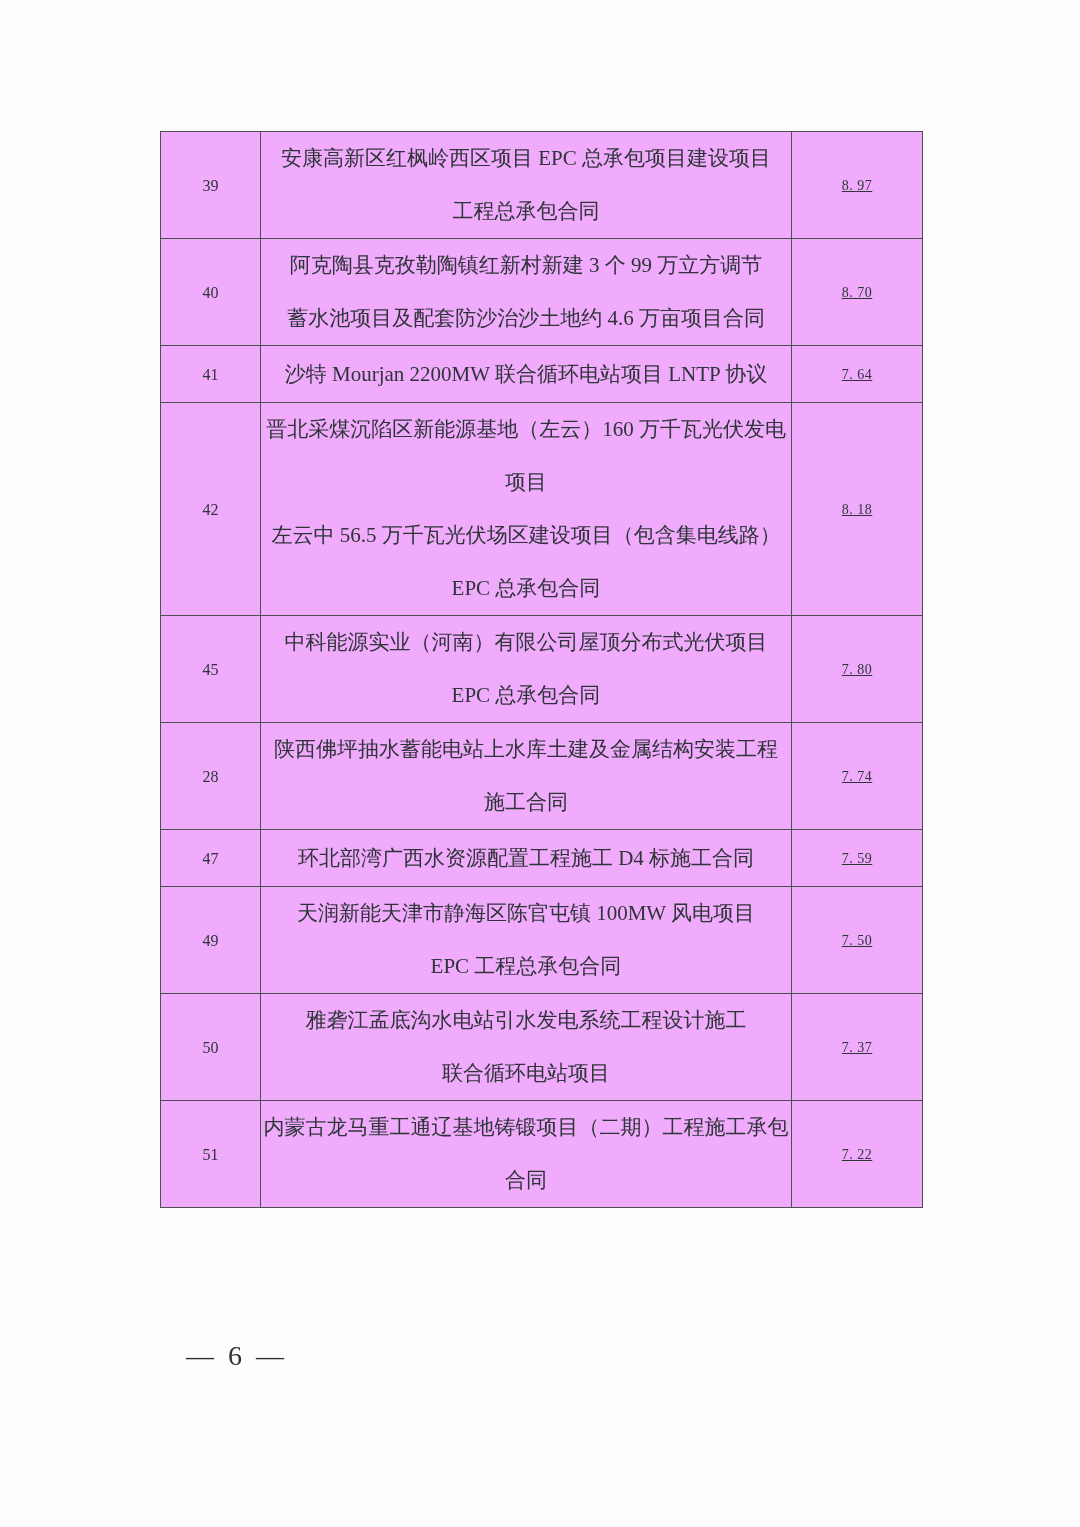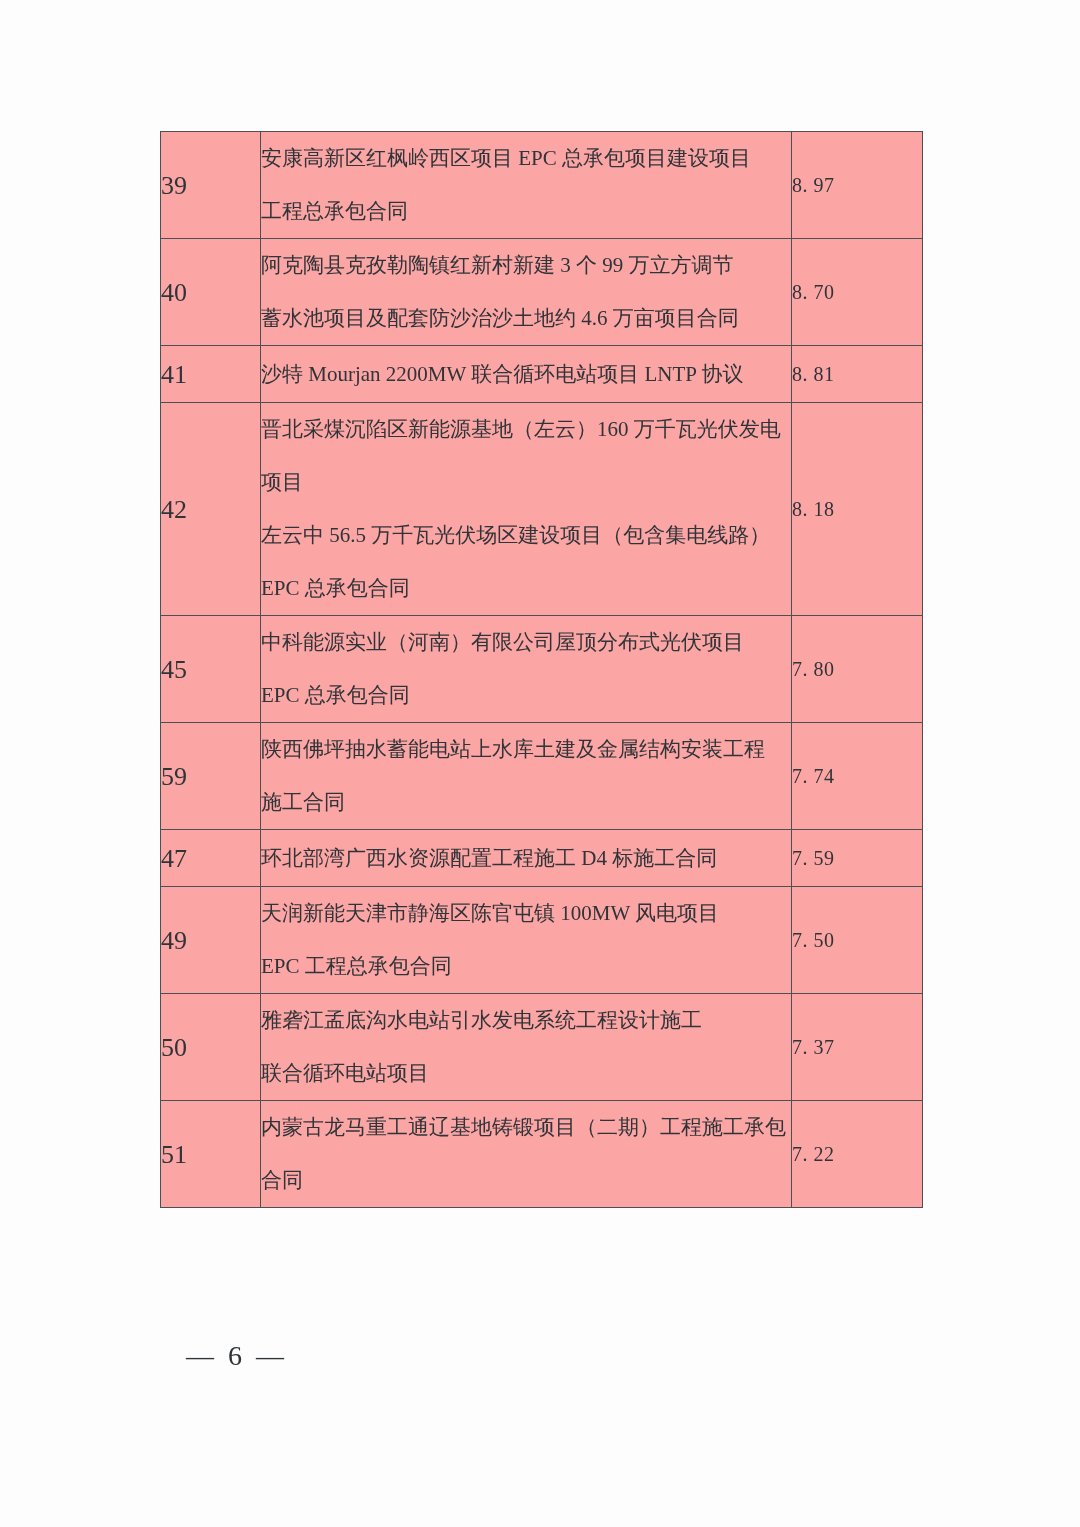--- a/index.html
+++ b/index.html
@@ -20,37 +20,38 @@
     position: absolute;
     left: 160px;
     top: 131px;
     width: 762px;
     border-collapse: collapse;
     table-layout: fixed;
   }
   .doc-table td {
     border: 1.5px solid #4d4f52;
     padding: 0;
-    text-align: left;
+    text-align: center;
     vertical-align: middle;
-    background: #fca5a5;
+    background: #f0abfc;
   }
   td.cell-no {
-    font-size: 26px;
+    font-size: 16px;
     line-height: 53px;
   }
   td.cell-name {
     font-size: 21px;
     line-height: 53px;
     white-space: pre-line;
   }
   td.cell-value {
-    font-size: 20px;
+    font-size: 14px;
     line-height: 53px;
     letter-spacing: 0.5px;
+    text-decoration: underline;
   }
   tr.h1 { height: 57px; }
   tr.h2 { height: 106px; }
   tr.h3 { height: 158px; }
   .page-footer {
     position: absolute;
     left: 186px;
     top: 1336px;
     font-size: 28px;
     line-height: 40px;
@@ -78,37 +79,37 @@
         </tr>
         <tr class="h2">
           <td class="cell-no">40</td>
           <td class="cell-name">阿克陶县克孜勒陶镇红新村新建 3 个 99 万立方调节
 蓄水池项目及配套防沙治沙土地约 4.6 万亩项目合同</td>
           <td class="cell-value">8. 70</td>
         </tr>
         <tr class="h1">
           <td class="cell-no">41</td>
           <td class="cell-name">沙特 Mourjan 2200MW 联合循环电站项目 LNTP 协议</td>
-          <td class="cell-value">8. 81</td>
+          <td class="cell-value">7. 64</td>
         </tr>
         <tr class="h3">
           <td class="cell-no">42</td>
           <td class="cell-name">晋北采煤沉陷区新能源基地（左云）160 万千瓦光伏发电项目
 左云中 56.5 万千瓦光伏场区建设项目（包含集电线路）
 EPC 总承包合同</td>
           <td class="cell-value">8. 18</td>
         </tr>
         <tr class="h2">
           <td class="cell-no">45</td>
           <td class="cell-name">中科能源实业（河南）有限公司屋顶分布式光伏项目
 EPC 总承包合同</td>
           <td class="cell-value">7. 80</td>
         </tr>
         <tr class="h2">
-          <td class="cell-no">59</td>
+          <td class="cell-no">28</td>
           <td class="cell-name">陕西佛坪抽水蓄能电站上水库土建及金属结构安装工程
 施工合同</td>
           <td class="cell-value">7. 74</td>
         </tr>
         <tr class="h1">
           <td class="cell-no">47</td>
           <td class="cell-name">环北部湾广西水资源配置工程施工 D4 标施工合同</td>
           <td class="cell-value">7. 59</td>
         </tr>
         <tr class="h2">

